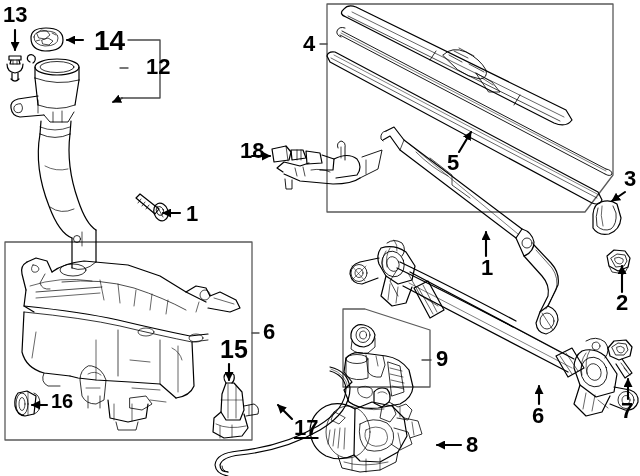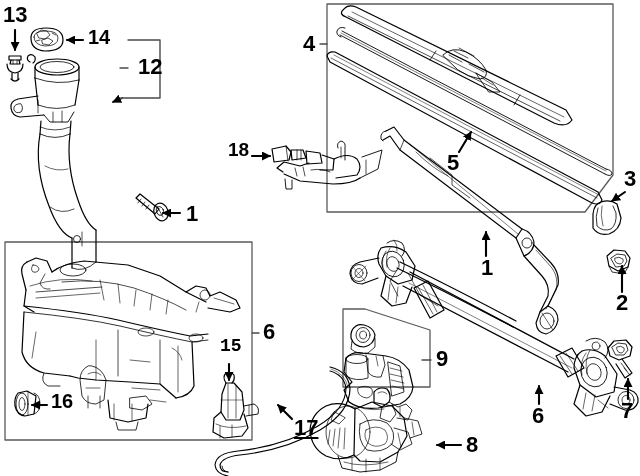--- a/index.html
+++ b/index.html
@@ -418,21 +418,21 @@
   <div class="cal" style="left:616px;top:292px;font-size:22px;">2</div>
   <div class="cal" style="left:624px;top:168px;font-size:22px;">3</div>
   <div class="cal" style="left:303px;top:33px;font-size:22px;">4</div>
   <div class="cal" style="left:447px;top:152px;font-size:22px;">5</div>
   <div class="cal" style="left:532px;top:405px;font-size:22px;">6</div>
   <div class="cal" style="left:621px;top:400px;font-size:22px;">7</div>
   <div class="cal" style="left:466px;top:434px;font-size:22px;">8</div>
   <div class="cal" style="left:436px;top:348px;font-size:22px;">9</div>
   <div class="cal" style="left:263px;top:321px;font-size:22px;">6</div>
   <div class="cal" style="left:186px;top:203px;font-size:22px;">1</div>
-  <div class="cal" style="left:138px;top:56px;font-size:22px;">12</div>
+  <div class="cal" style="left:146px;top:56px;font-size:22px;">12</div>
   <div class="cal" style="left:3px;top:4px;font-size:22px;">13</div>
-  <div class="cal" style="left:88px;top:27px;font-size:20px;">14</div>
-  <div class="cal" style="left:220px;top:337px;font-size:18px;font-family:Liberation Mono, monospace;">15</div>
+  <div class="cal" style="left:94px;top:27px;font-size:28px;">14</div>
+  <div class="cal" style="left:220px;top:337px;font-size:25px;">15</div>
   <div class="cal" style="left:51px;top:391px;font-size:20px;">16</div>
   <div class="cal" style="left:294px;top:417px;font-size:22px;text-decoration:underline;">17</div>
-  <div class="cal" style="left:228px;top:140px;font-size:19px;">18</div>
+  <div class="cal" style="left:240px;top:140px;font-size:22px;">18</div>
 
 </div>
 
 </body></html>

